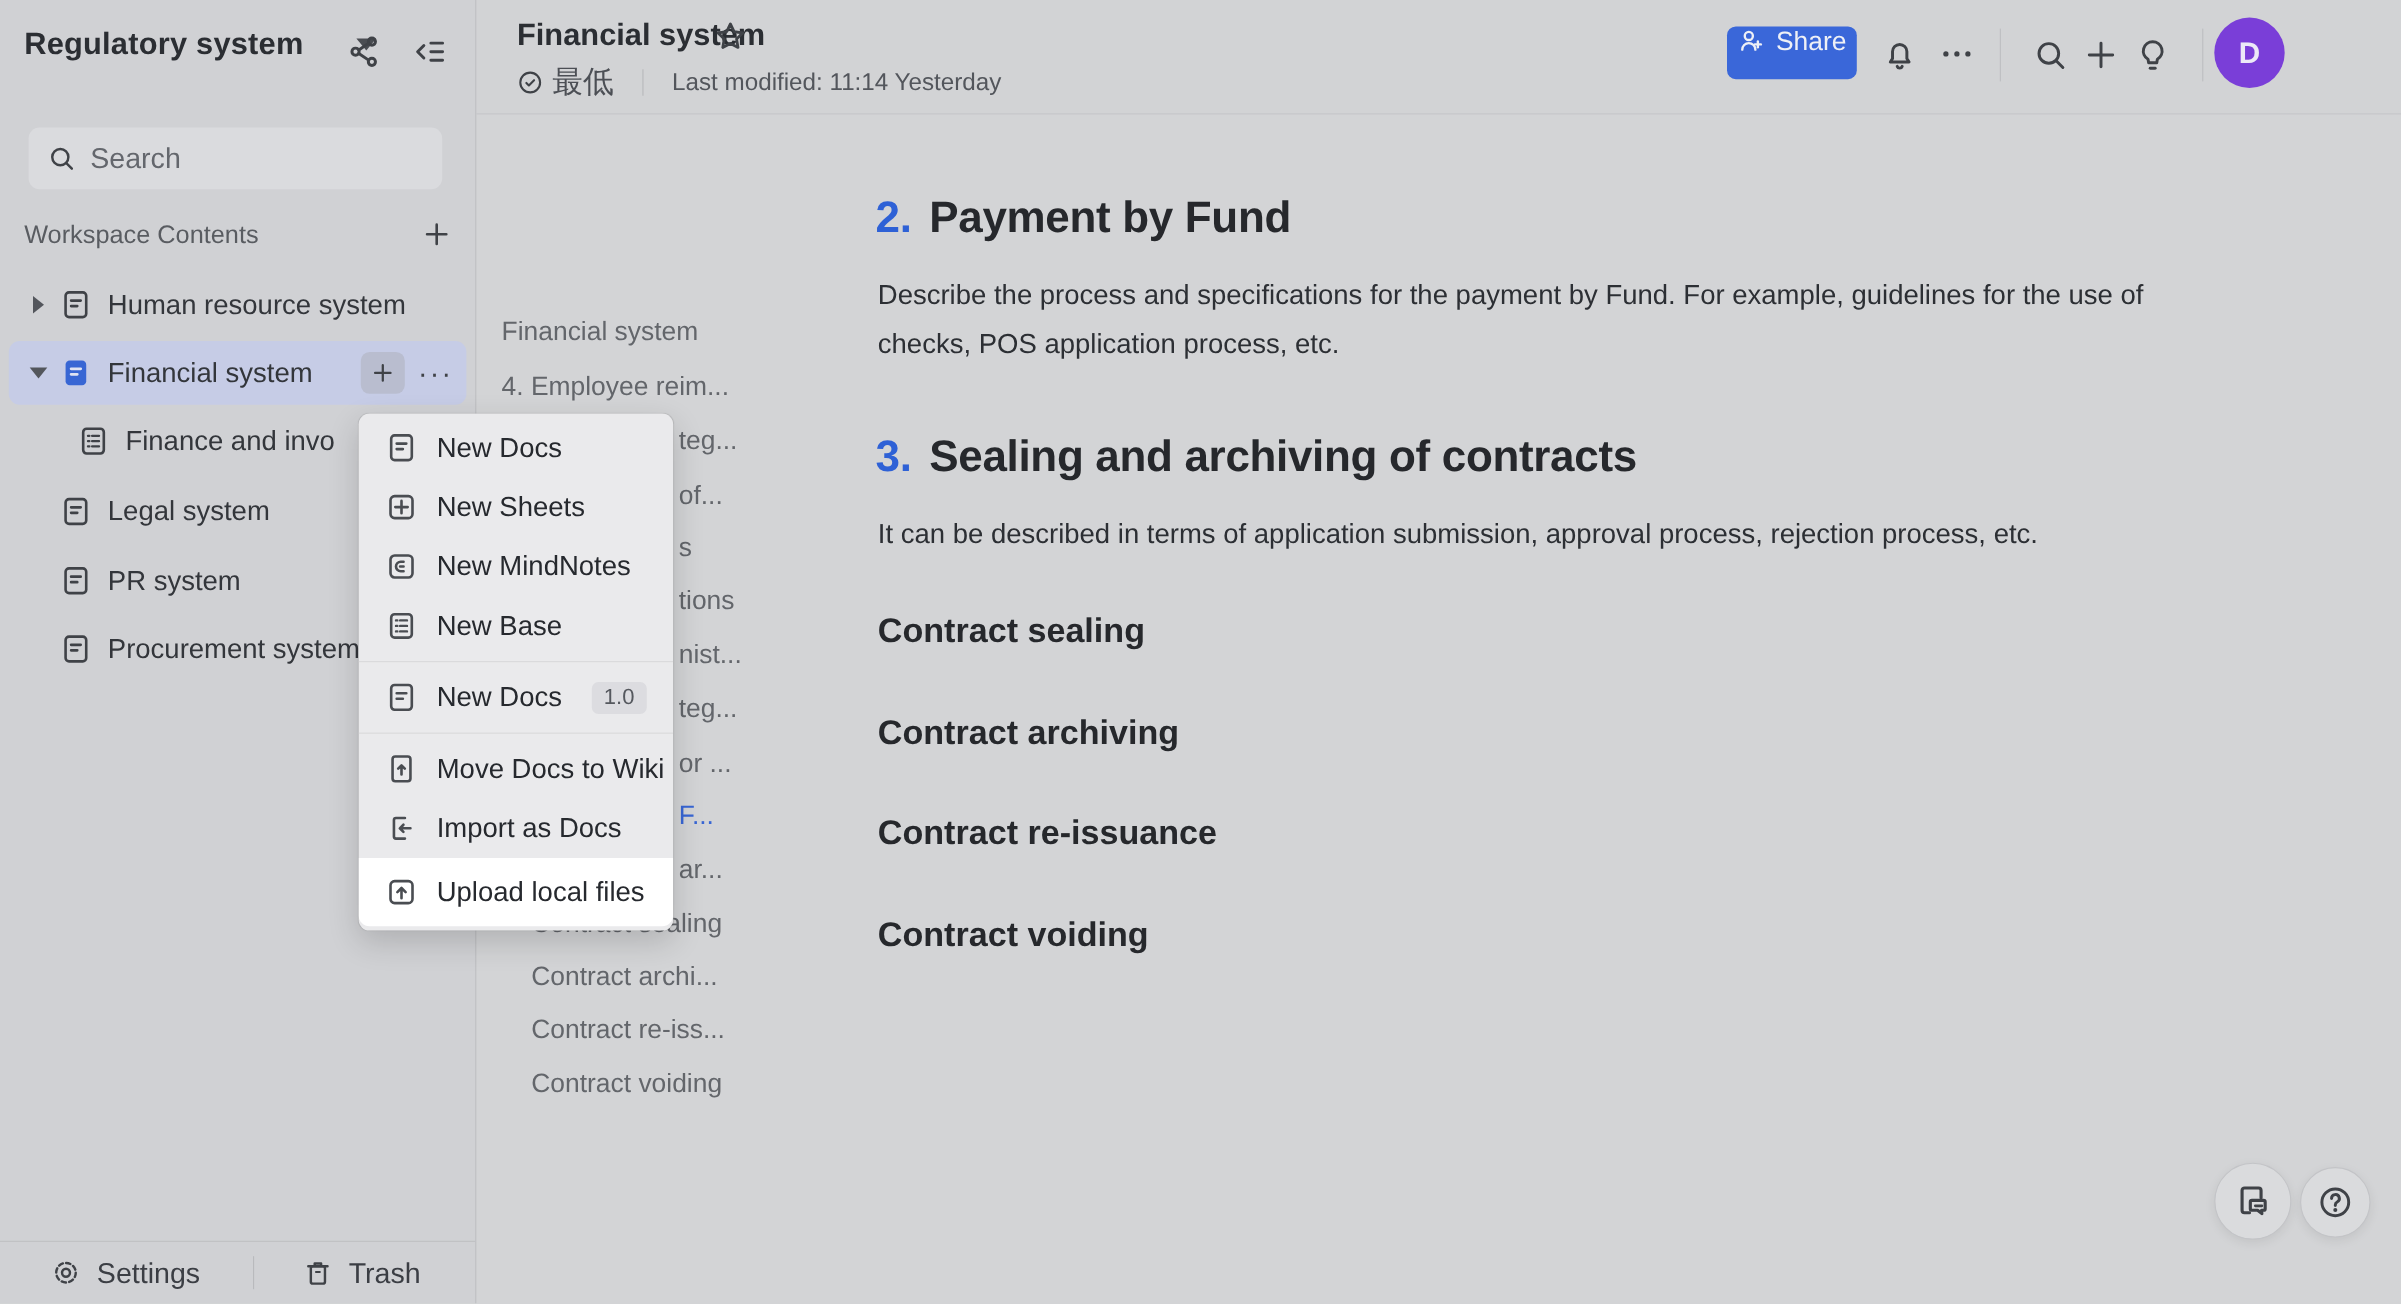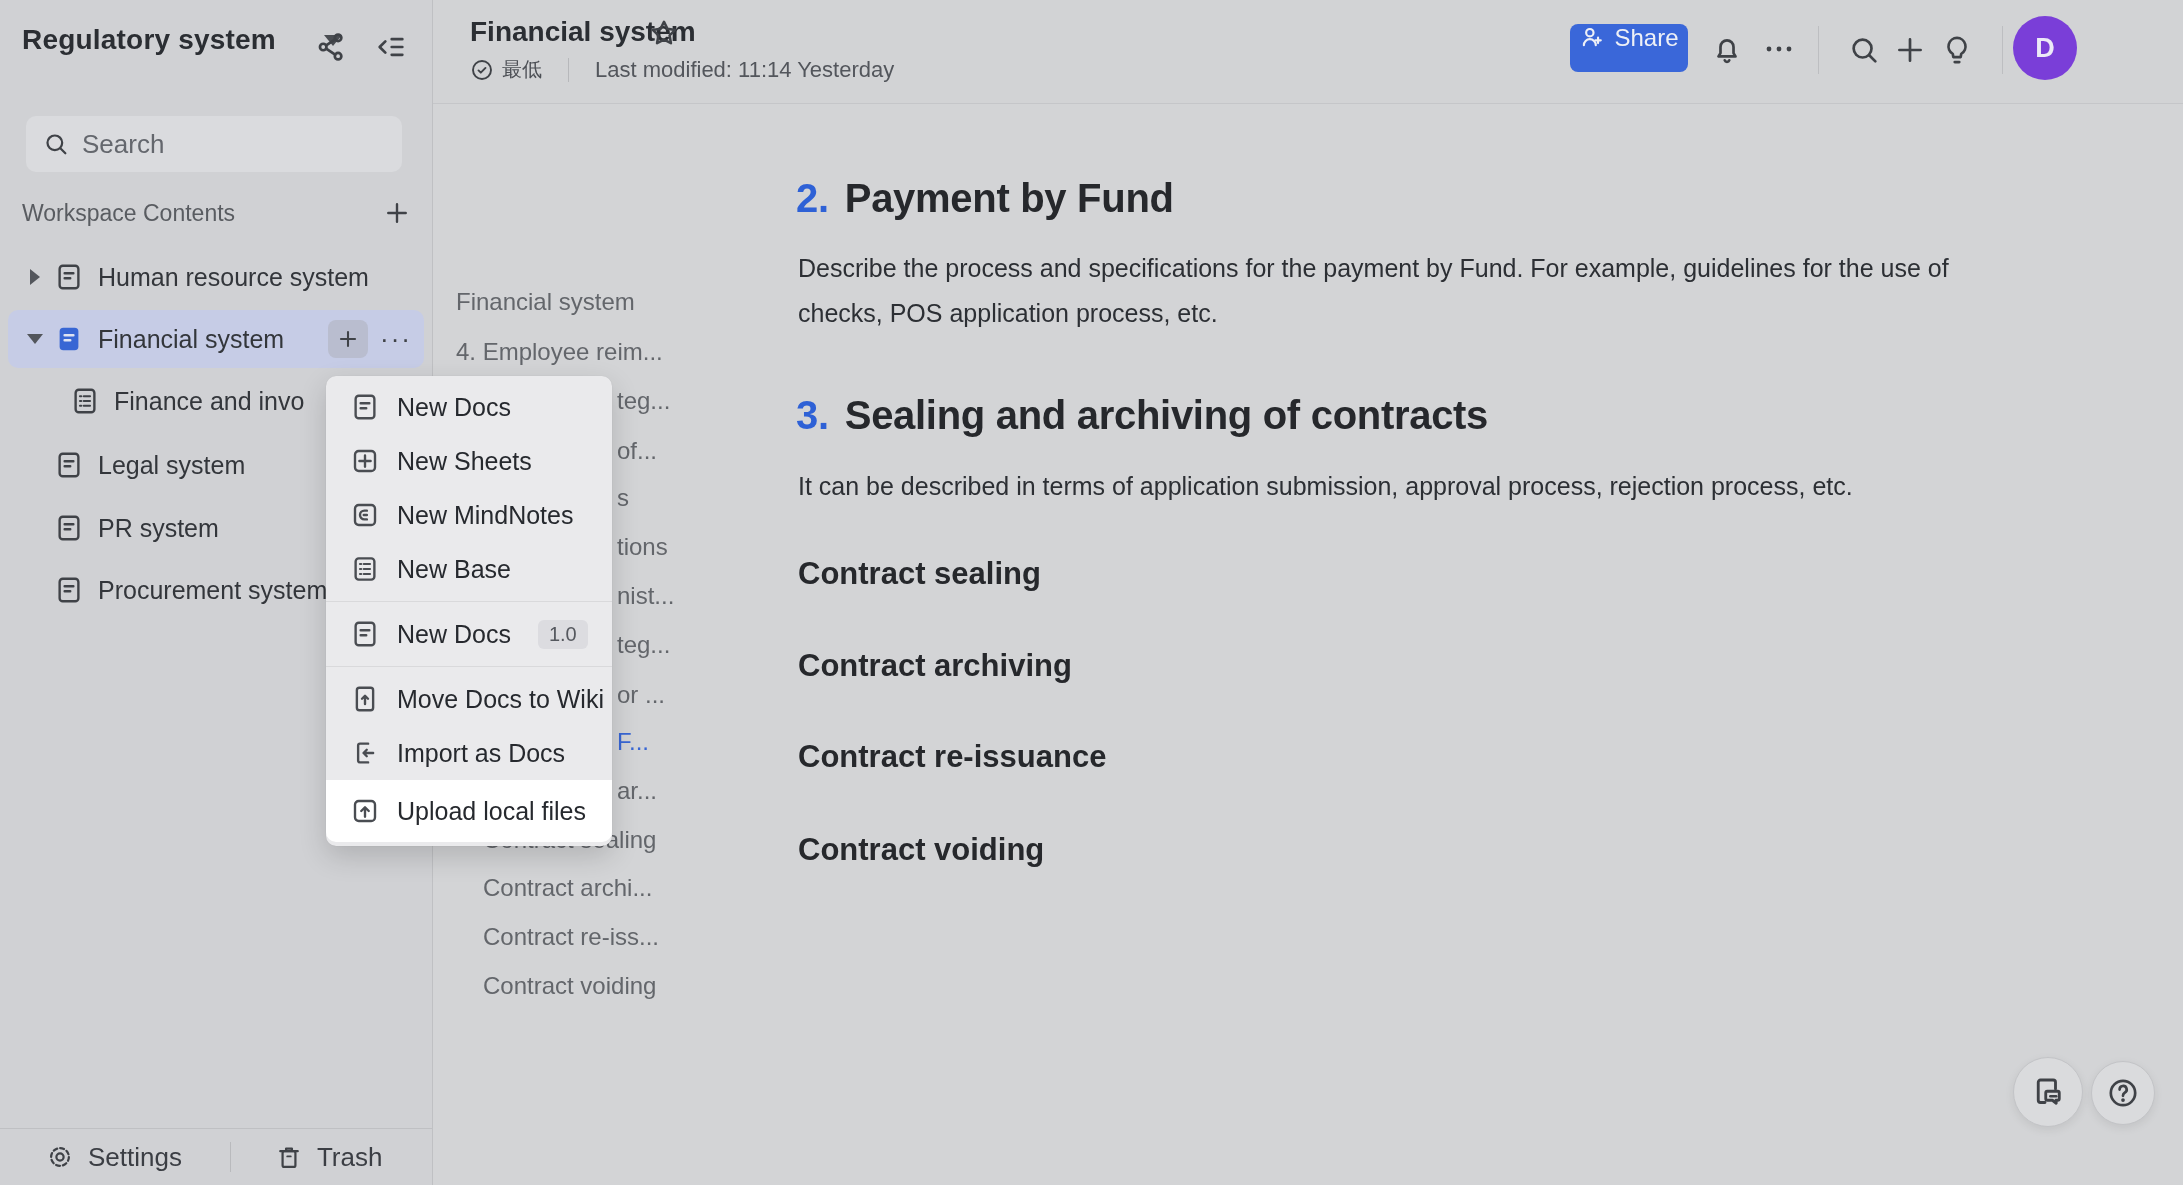--- a/index.html
+++ b/index.html
@@ -36,21 +36,21 @@
   .row-plus { position:absolute; left:320px; top:10px; width:40px; height:38px; background:#b9bdcf; border-radius:8px; display:flex; align-items:center; justify-content:center; cursor:pointer; }
   .row-more { position:absolute; left:372px; top:14px; font-size:26px; color:#3f4247; letter-spacing:2px; cursor:pointer; }
   .sb-footer { position:absolute; left:0; bottom:0; width:100%; height:57px; border-top:1px solid #bfc0c3; display:flex; align-items:center; }
   .footer-item { display:flex; align-items:center; gap:14px; font-size:26px; color:#3b3e44; cursor:pointer; }
   .footer-sep { width:1px; height:30px; background:#b9babd; margin:0 44px 0 48px; }
 
   
   .doc-title { position:absolute; left:37px; top:16px; font-size:28px; font-weight:700; color:#2b2e33; }
   .star-btn { position:absolute; left:215px; top:17px; cursor:pointer; }
   .meta-row { position:absolute; left:37px; top:56px; display:flex; align-items:center; }
-  .badge-label { font-size:20px; color:#4c4f55; margin-left:8px; }
+  .badge-label { font-size:28px; color:#4c4f55; margin-left:8px; }
   .meta-sep { width:1px; height:24px; background:#b7b8bb; margin:0 26px; }
   .meta-text { font-size:22px; color:#53565c; }
   .share-btn { position:absolute; left:1137px; top:24px; width:118px; height:48px; background:#3a67d9; border-radius:8px; display:flex; justify-content:center; gap:9px; cursor:pointer; }
   .share-btn span { color:#eef0f6; font-size:24px; font-weight:500; }
   .tb-icon { position:absolute; top:33px; width:34px; height:34px; cursor:pointer; }
   .tb-divider { position:absolute; top:26px; width:1px; height:48px; background:#bdbec1; }
   .avatar { position:absolute; left:1580px; top:16px; width:64px; height:64px; border-radius:50%; background:#7a3ed8; display:flex; align-items:center; justify-content:center; color:#ece9f7; font-size:27px; font-weight:700; cursor:pointer; }
 
   
   .o-item { position:absolute; font-size:24px; line-height:30px; color:#63666b; white-space:nowrap; cursor:pointer; }

